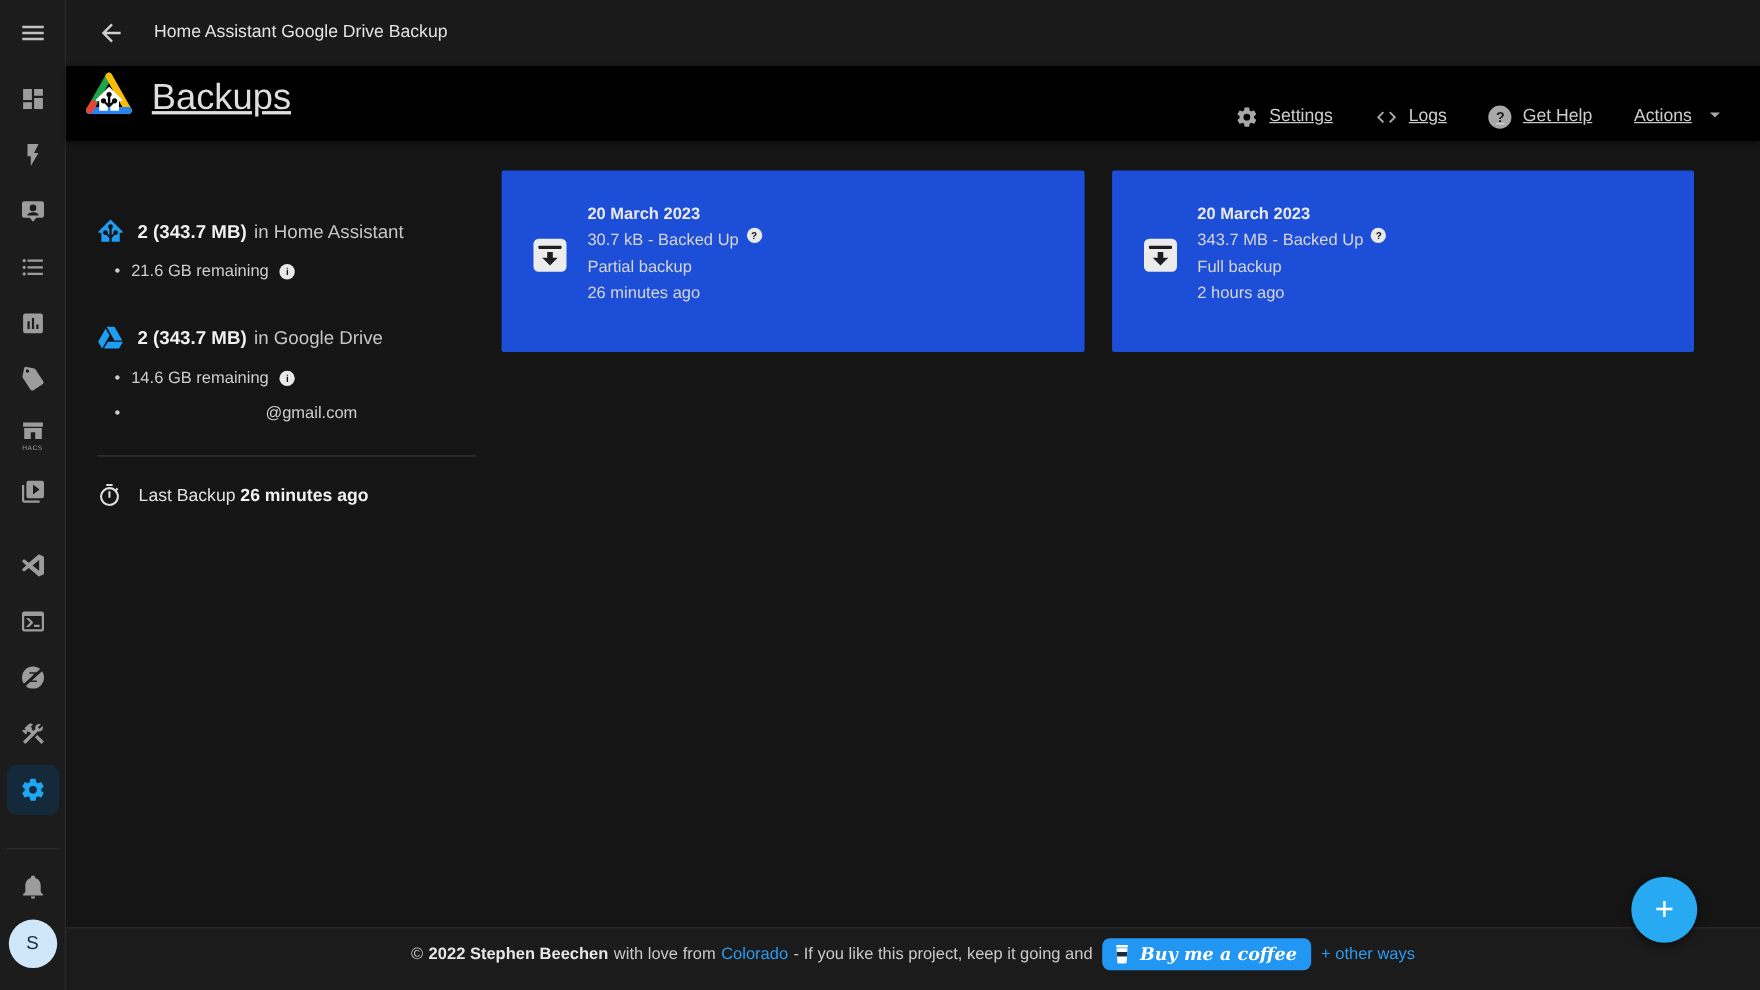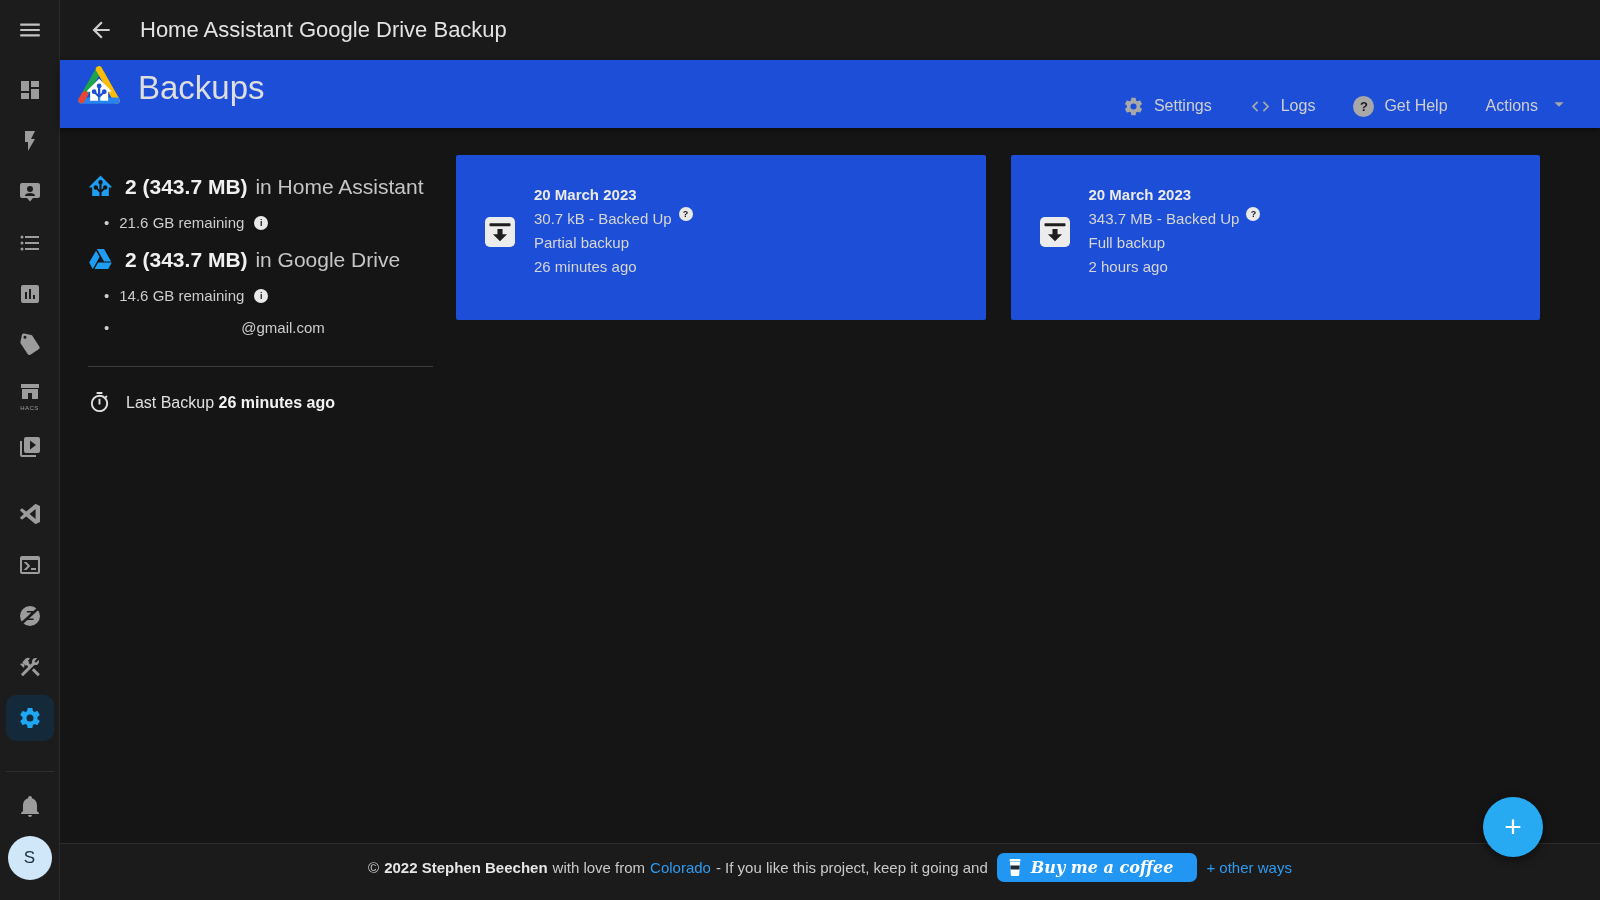--- a/index.html
+++ b/index.html
@@ -43,44 +43,44 @@
   }
 
   
   .right { flex:1; display:flex; flex-direction:column; position:relative; min-width:0; }
 
   .top-bar {
     height:60px; background:#1a1a1a; display:flex; align-items:center;
     padding-left:26px; flex-shrink:0;
   }
   .back-btn { color:#cfcfcf; width:30px; height:30px; }
-  .top-title { font-size:22px; color:#e3e3e3; margin-left:24px; font-weight:400; }
+  .top-title { font-size:16px; color:#e3e3e3; margin-left:24px; font-weight:400; }
 
   .header {
-    height:68px; background:#1d4ed8; display:flex; align-items:center;
+    height:68px; background:#000000; display:flex; align-items:center;
     padding:0 30px 12px 14px; flex-shrink:0; box-shadow:0 2px 5px rgba(0,0,0,0.45);
-    position:relative; z-index:2;
+    position:relative; z-index:2;text-decoration:underline;
   }
   .logo { width:50px; height:50px; }
   .header h1 { font-size:33px; font-weight:400; color:#dedede; margin-left:14px; }
   .header-actions { margin-left:auto; display:flex; align-items:center; gap:38px;margin-top:36px; }
   .h-action { display:flex; align-items:center; gap:10px; color:#cfcfcf; font-size:16px; cursor:pointer; }
   .h-action svg { width:21px; height:21px; color:#a8a8a8; }
   .help-circle {
     width:21px; height:21px; border-radius:50%; background:#a8a8a8; color:#1c1c1c;
     font-size:13px; font-weight:bold; display:flex; align-items:center; justify-content:center;
   }
   .caret svg { width:22px; height:22px; color:#a8a8a8; }
 
   
   .main { flex:1; background:#151515; display:flex; padding:0 60px 0 28px; min-height:0; }
 
   .stats { width:368px; flex-shrink:0; padding-top:30px; }
   .stats-title { font-size:26px; font-weight:400; color:#eaeaea; margin:12px 0 6px; }
-  .stat-row { display:flex; align-items:center; gap:12px; margin-top:16px; font-size:21px; }
+  .stat-row { display:flex; align-items:center; gap:12px; margin-top:40px; font-size:17px; }
   .stat-row svg { width:25px; height:25px; color:#1e9df2; flex-shrink:0; }
   .stat-row b { color:#f0f0f0; }
   .stat-row .loc { color:#c6c6c6; margin-left:2px; }
   .stat-sub { display:flex; align-items:center; gap:10px; margin:15px 0 0 16px; font-size:15px; color:#cdcdcd; }
   .stat-sub .bullet { color:#cdcdcd; font-size:15px; }
   .redact-gap { display:inline-block; width:112px; }
   .info-badge {
     width:14px; height:14px; border-radius:50%; background:#e9e9e9; color:#161616;
     font-size:9px; font-weight:bold; font-style:normal;
     display:inline-flex; align-items:center; justify-content:center; cursor:pointer;
@@ -104,21 +104,21 @@
   .footer {
     height:57px; background:#1b1b1b; border-top:1px solid #2e2e2e; flex-shrink:0;
     display:flex; justify-content:center; align-items:flex-start; padding-top:9px;
     font-size:15px; color:#c9c9c9;
   }
   .footer-inner { display:flex; align-items:center; gap:5px; white-space:nowrap; }
   .footer b { color:#e6e6e6; }
   .f-link { color:#2f9bf0; cursor:pointer; text-decoration:none; }
   .bmc-btn {
     background:#2196f3; border:none; border-radius:7px; color:#fff; cursor:pointer;
-    display:inline-flex; align-items:center; gap:8px; padding:4px 24px 5px 10px; margin:0 4px;
+    display:inline-flex; align-items:center; gap:8px; padding:4px 13px 5px 10px; margin:0 4px;
     font-size:16px; font-style:italic; font-weight:bold;
     font-family:"DejaVu Serif", serif;
   }
   .bmc-btn svg { width:16px; height:20px; }
 
   .fab {
     position:absolute; right:57px; bottom:43px; width:60px; height:60px; border-radius:50%;
     background:#27aaf2; color:#fff; border:none; font-size:30px; font-weight:300;
     display:flex; align-items:center; justify-content:center; cursor:pointer;
     box-shadow:0 3px 8px rgba(0,0,0,0.5); z-index:5; line-height:1;

